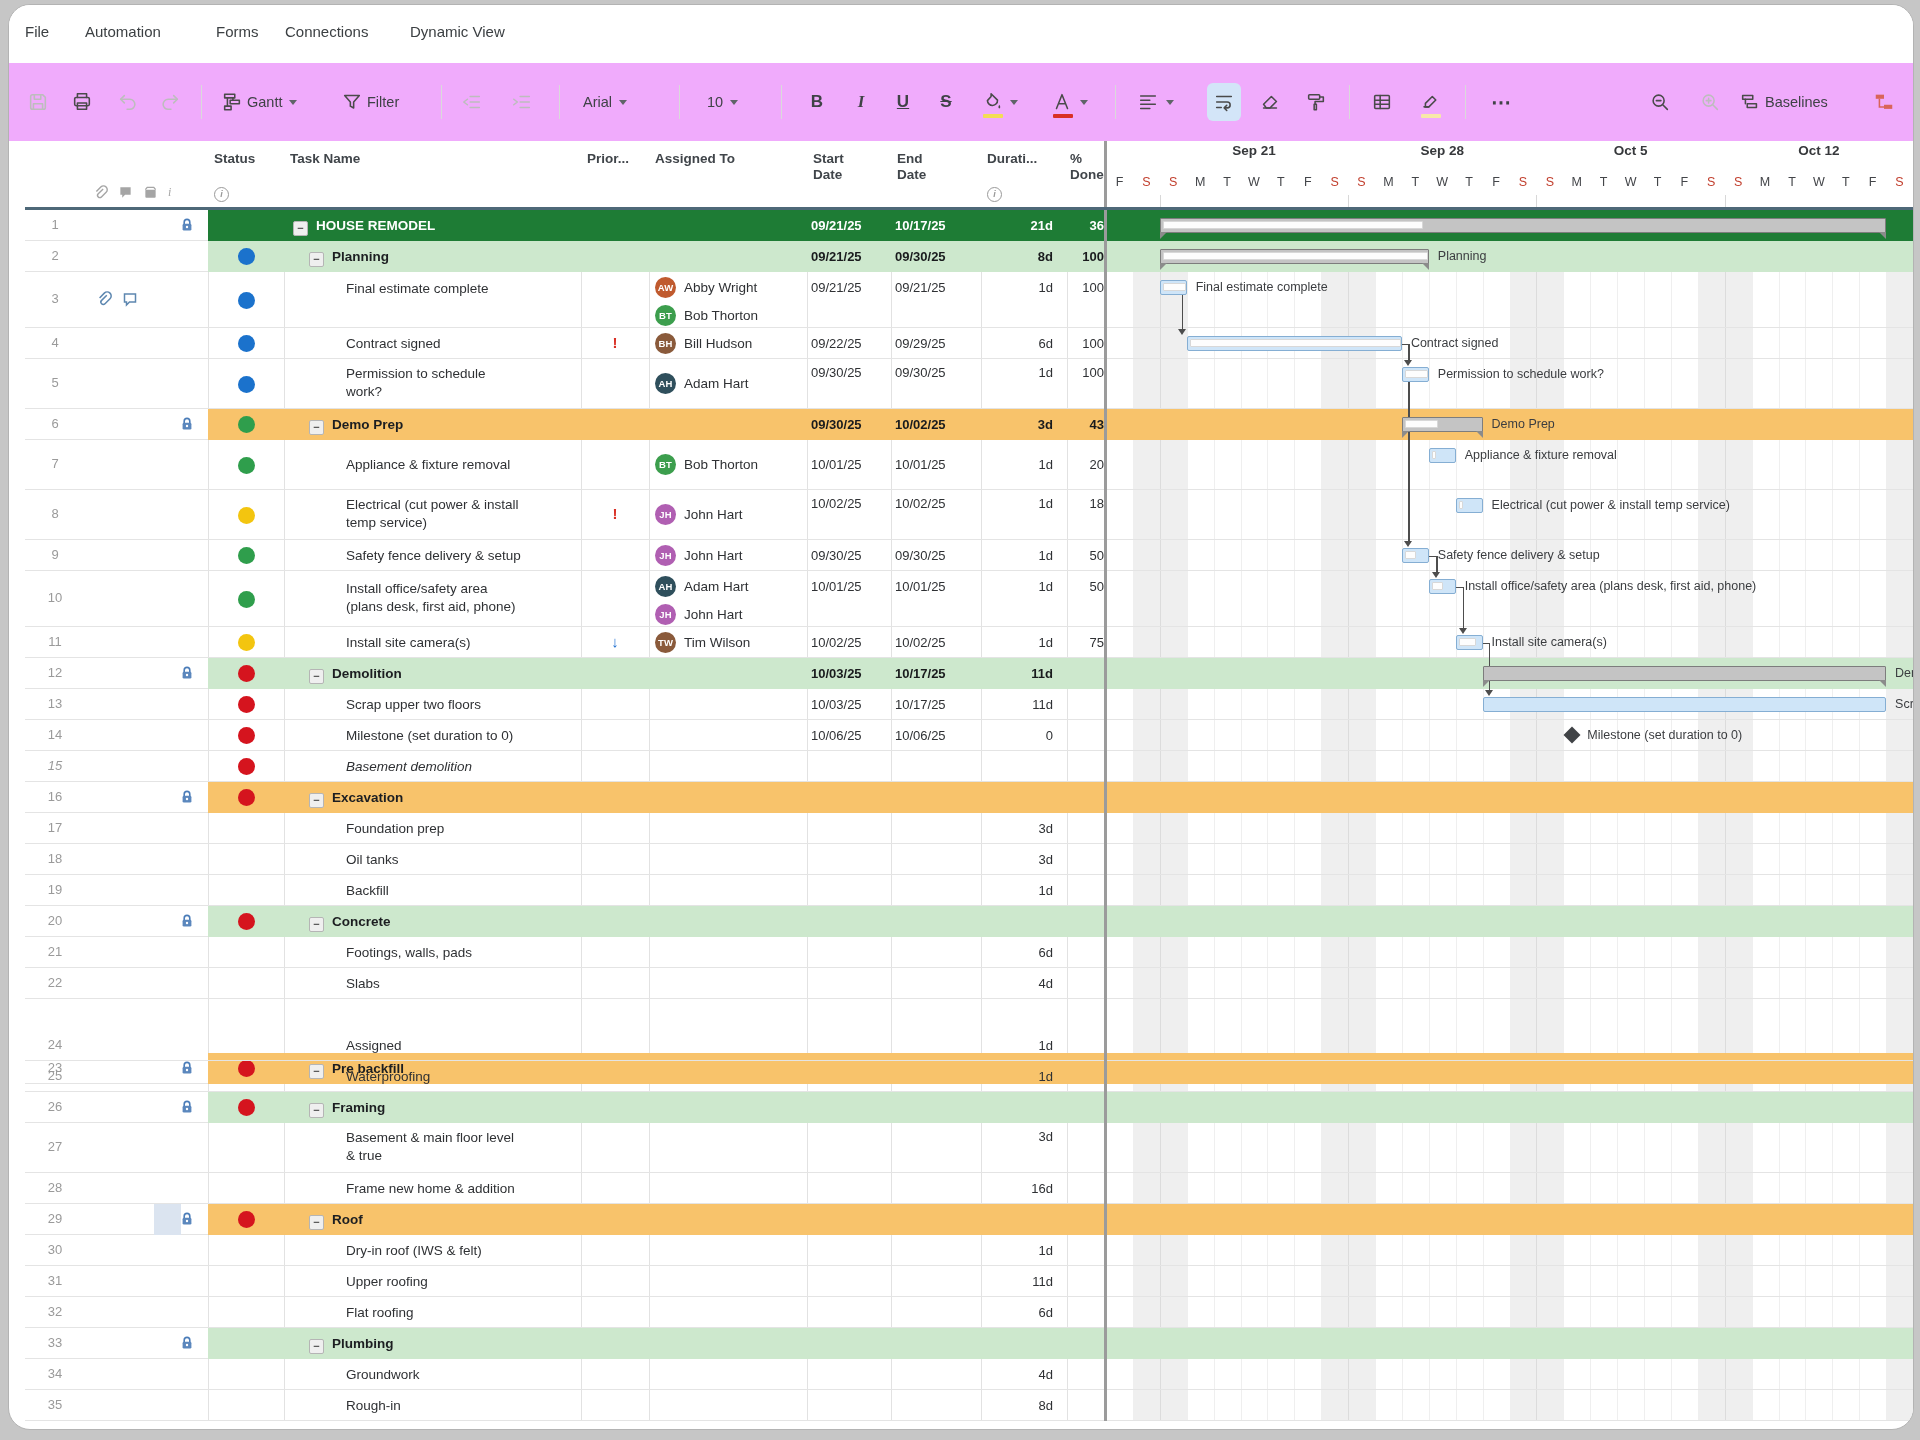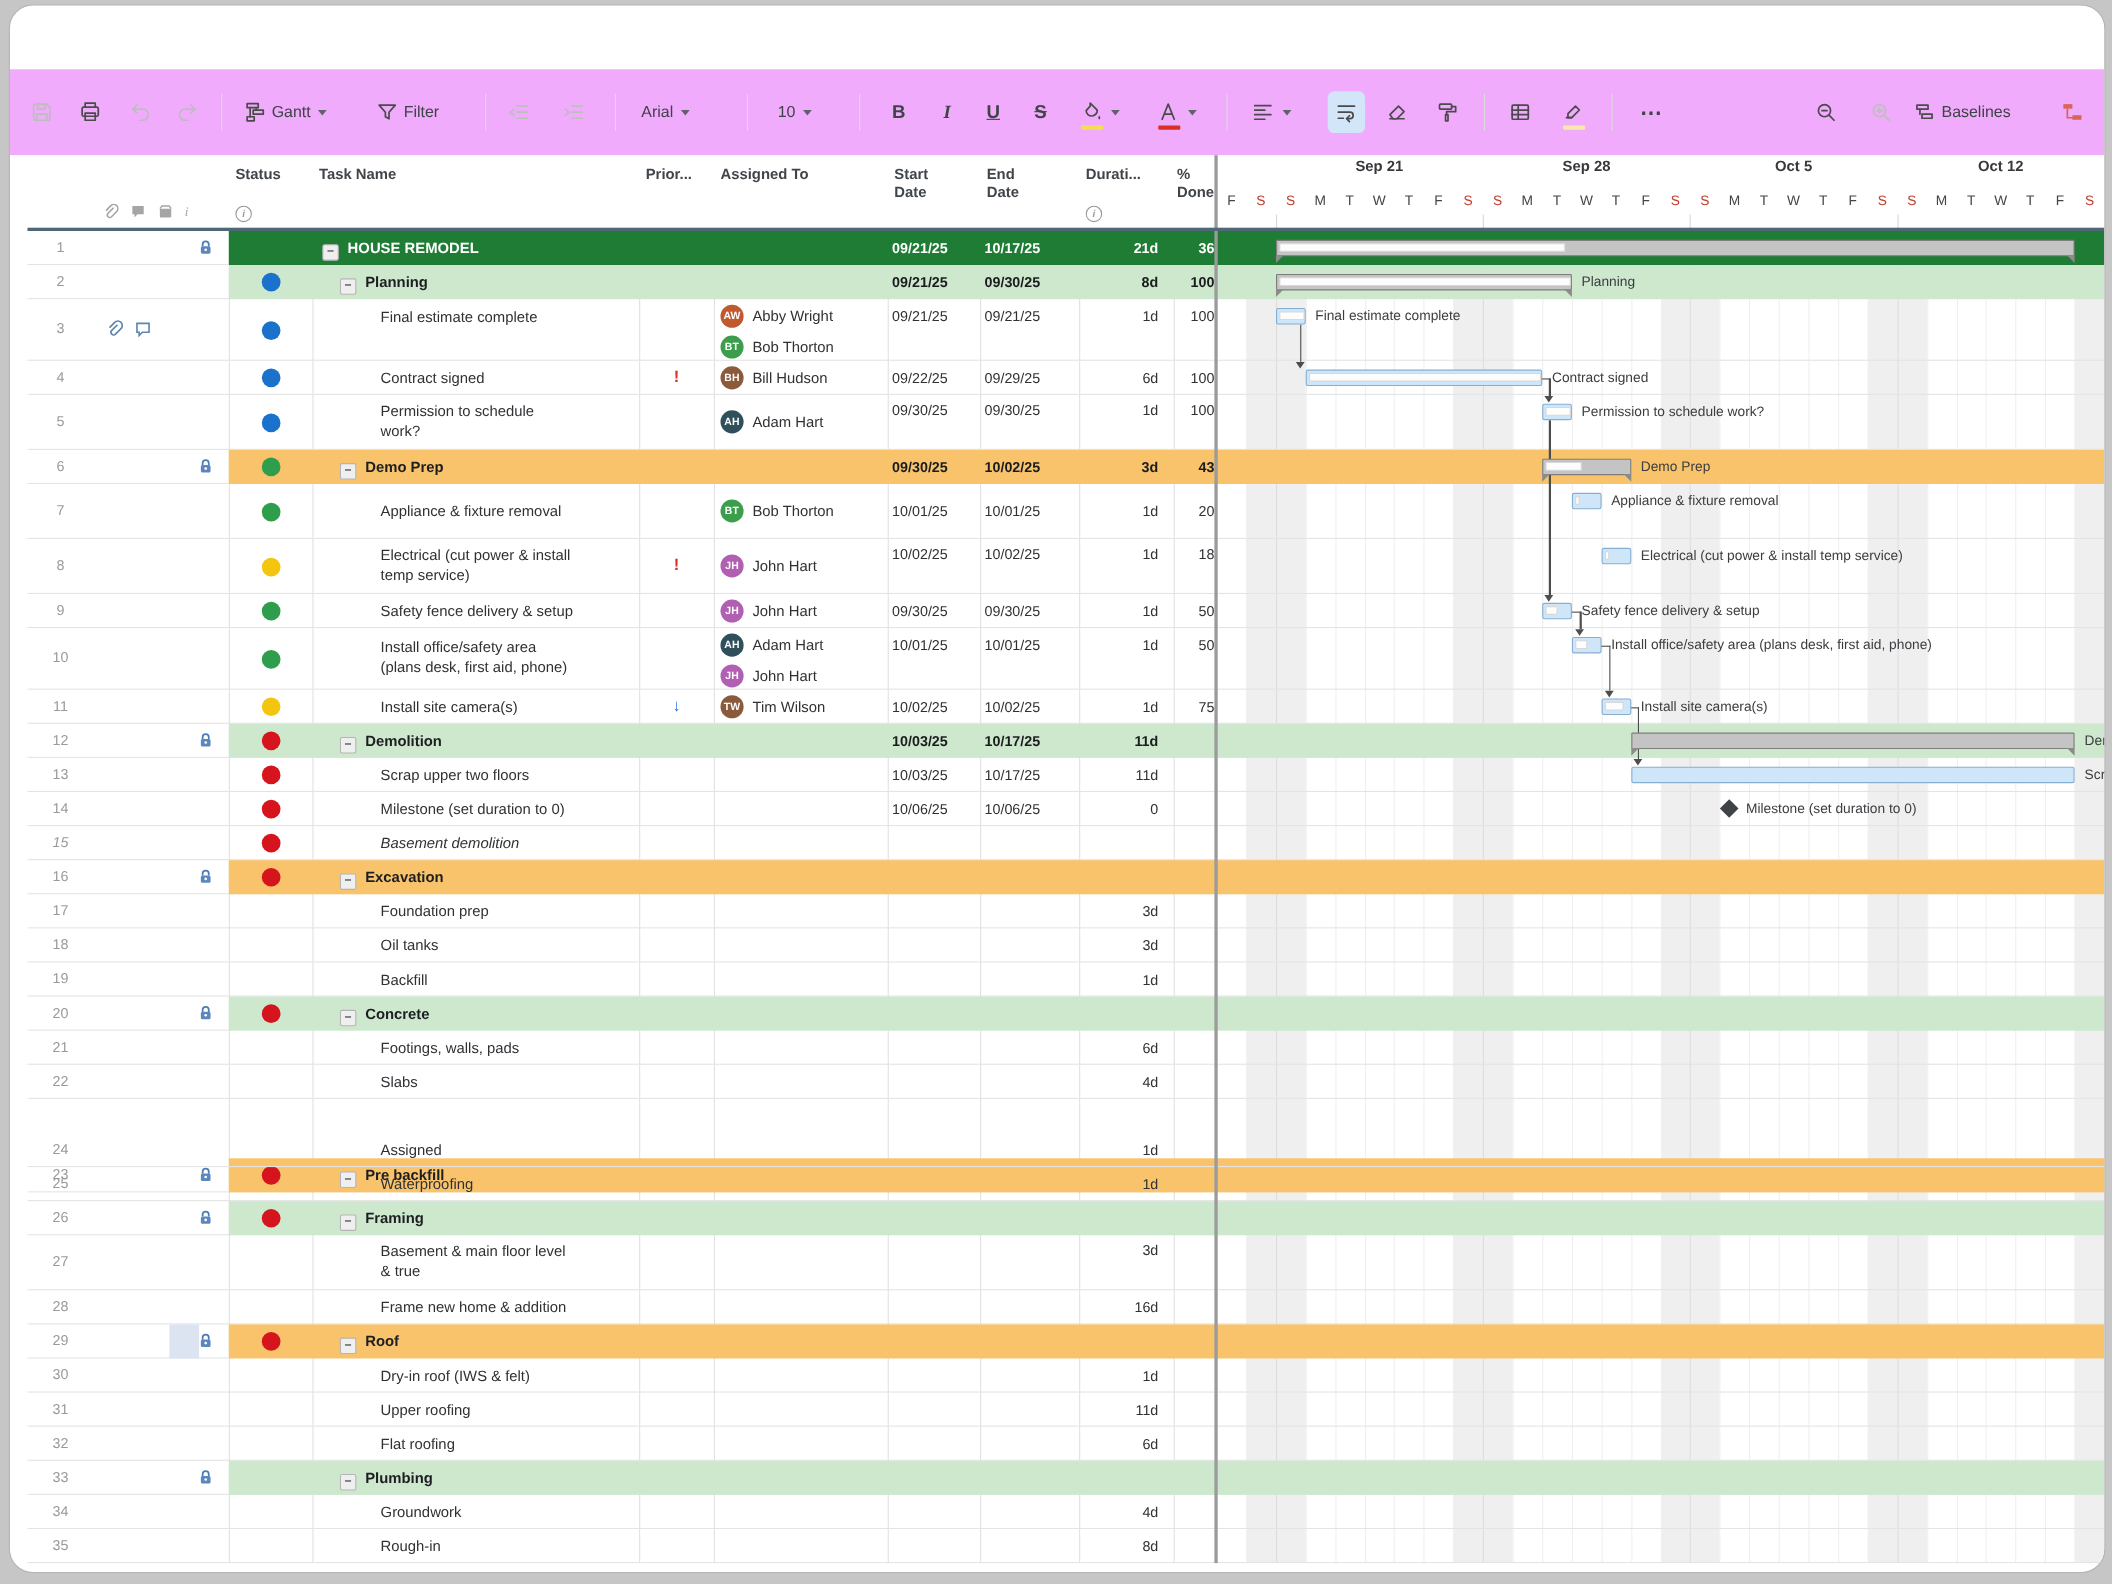--- a/index.html
+++ b/index.html
@@ -70,20 +70,27 @@
   .glabel{position:absolute;font-size:12.5px;color:#3b3d40;white-space:nowrap;z-index:7;line-height:15px;}
   .milestone{position:absolute;width:12px;height:12px;background:#404346;transform:rotate(45deg);z-index:6;}
   .dep{position:absolute;background:#4d4d4d;z-index:5;}
   .dep-arrow{position:absolute;width:0;height:0;border-left:4.5px solid transparent;border-right:4.5px solid transparent;border-top:6px solid #4d4d4d;z-index:5;}
   .splitter{position:absolute;left:1095px;top:136px;width:3px;height:1280px;background:#9b9b9b;z-index:30;}
 </style>
 </head>
 <body>
 
 <div class="window">
+  <div class="menubar" id="menubar">
+      <div class="menu-item" style="left: 16px;">File</div>
+      <div class="menu-item" style="left: 76px;">Automation</div>
+      <div class="menu-item" style="left: 207px;">Forms</div>
+      <div class="menu-item" style="left: 276px;">Connections</div>
+      <div class="menu-item" style="left: 401px;">Dynamic View</div>
+    </div>
 
 
   <div class="toolbar" id="toolbar">
       <div class="tb disabled" style="left: 18px;">
         <span class="iconwrap">
           <svg width="22" height="22" viewBox="0 0 24 24">
             <path d="M4 6a2 2 0 0 1 2-2h11l3 3v11a2 2 0 0 1-2 2H6a2 2 0 0 1-2-2z" fill="none" stroke="currentColor" stroke-width="1.7" stroke-linecap="round" stroke-linejoin="round"></path>
             <path d="M8 4v5h7V4M7 20v-6h10v6" fill="none" stroke="currentColor" stroke-width="1.7" stroke-linecap="round" stroke-linejoin="round"></path>
           </svg>
         </span>

